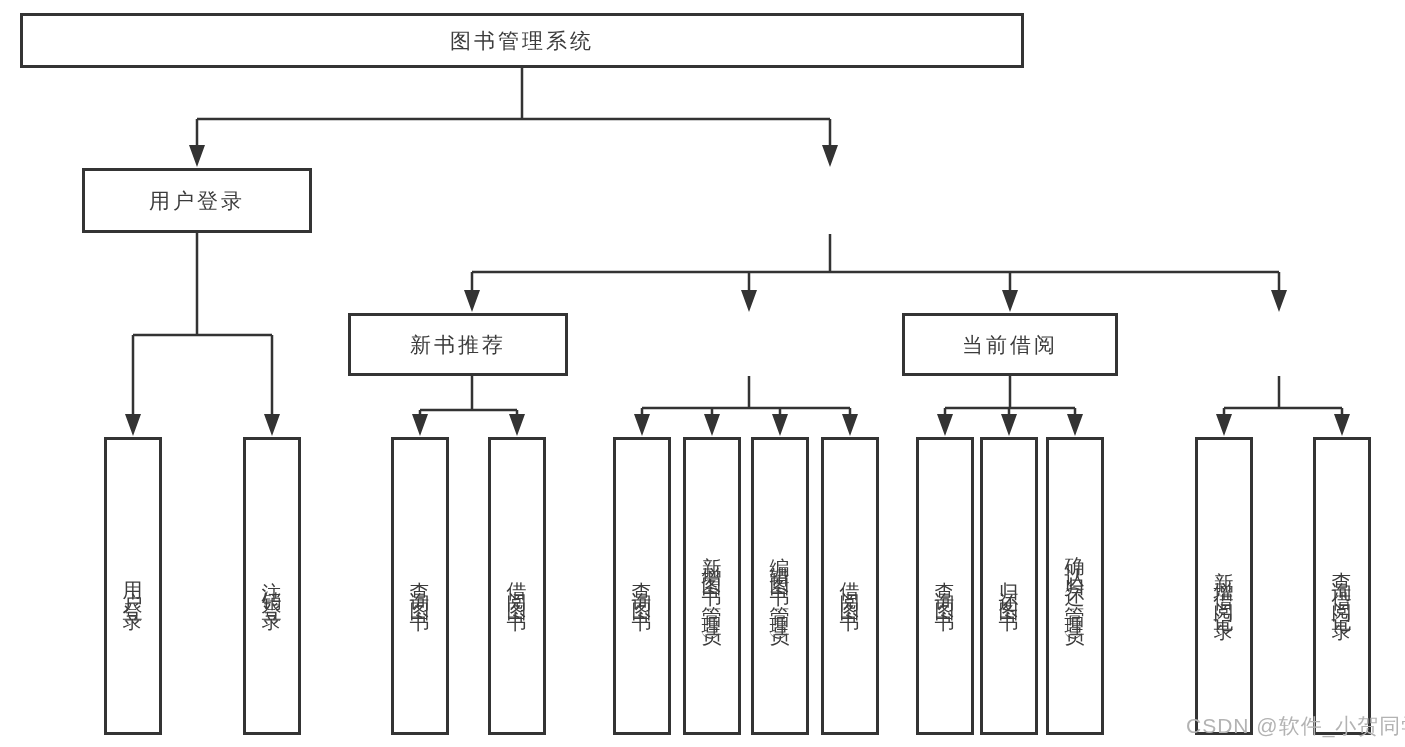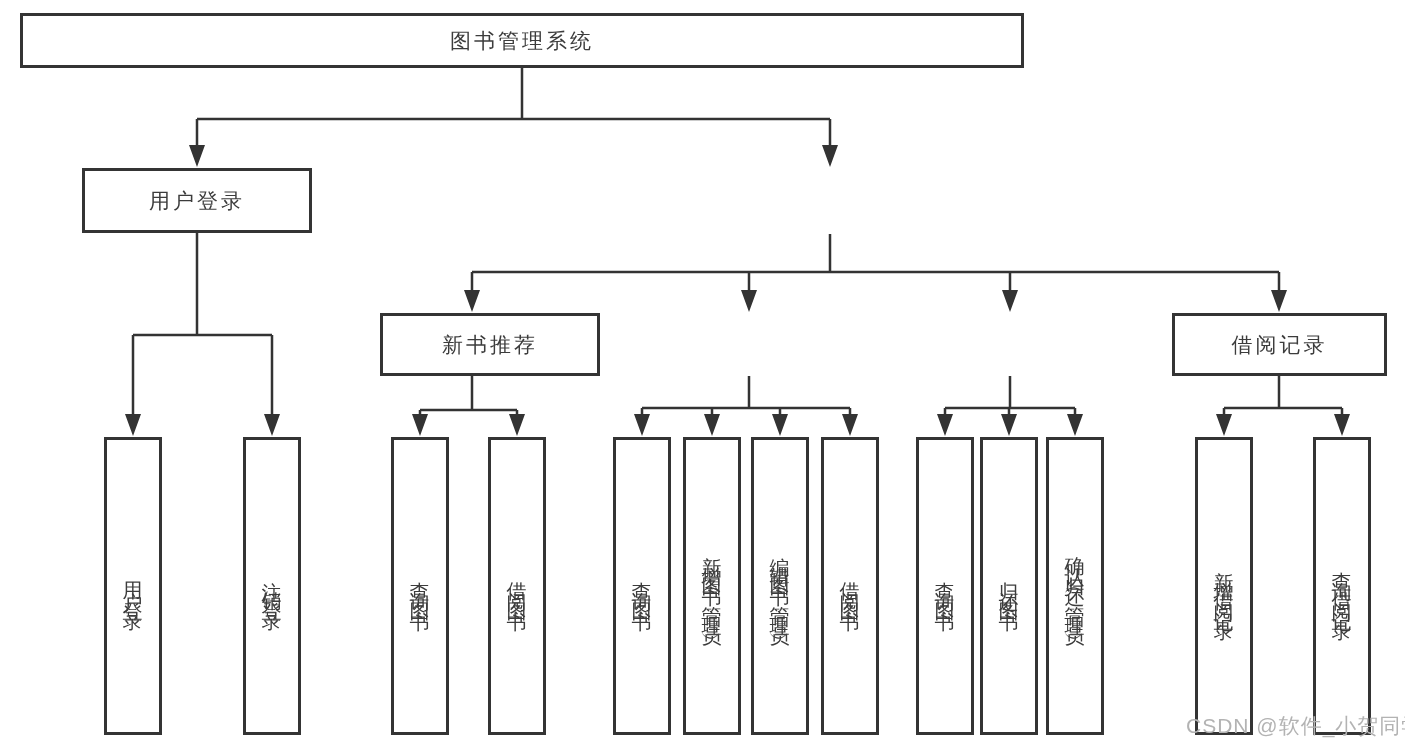--- a/index.html
+++ b/index.html
@@ -56,22 +56,22 @@
       <path d="M634 414H650L642 436Z M704 414H720L712 436Z M772 414H788L780 436Z M842 414H858L850 436Z"></path>
       <path d="M937 414H953L945 436Z M1001 414H1017L1009 436Z M1067 414H1083L1075 436Z"></path>
       <path d="M1216 414H1232L1224 436Z M1334 414H1350L1342 436Z"></path>
     </g>
   </svg>
 
   <div class="box h" style="left:20px;top:13px;width:1004px;height:55px">图书管理系统</div>
 
   <div class="box h" style="left:82px;top:168px;width:230px;height:65px">用户登录</div>
 
-  <div class="box h" style="left:380px;top:313px;width:220px;height:63px">新书推荐</div>
-  <div class="box h" style="left:1172px;top:313px;width:215px;height:63px">借阅记录</div>
+  <div class="box h" style="left:348px;top:313px;width:220px;height:63px">新书推荐</div>
+  <div class="box h" style="left:902px;top:313px;width:216px;height:63px">当前借阅</div>
 
   <div class="box v" style="left:104px;top:437px;width:58px;height:298px">用户登录</div>
   <div class="box v" style="left:243px;top:437px;width:58px;height:298px">注销登录</div>
 
   <div class="box v" style="left:391px;top:437px;width:58px;height:298px">查询图书</div>
   <div class="box v" style="left:488px;top:437px;width:58px;height:298px">借阅图书</div>
 
   <div class="box v" style="left:613px;top:437px;width:58px;height:298px">查询图书</div>
   <div class="box v" style="left:683px;top:437px;width:58px;height:298px">新增图书（管理员）</div>
   <div class="box v" style="left:751px;top:437px;width:58px;height:298px">编辑图书（管理员）</div>

